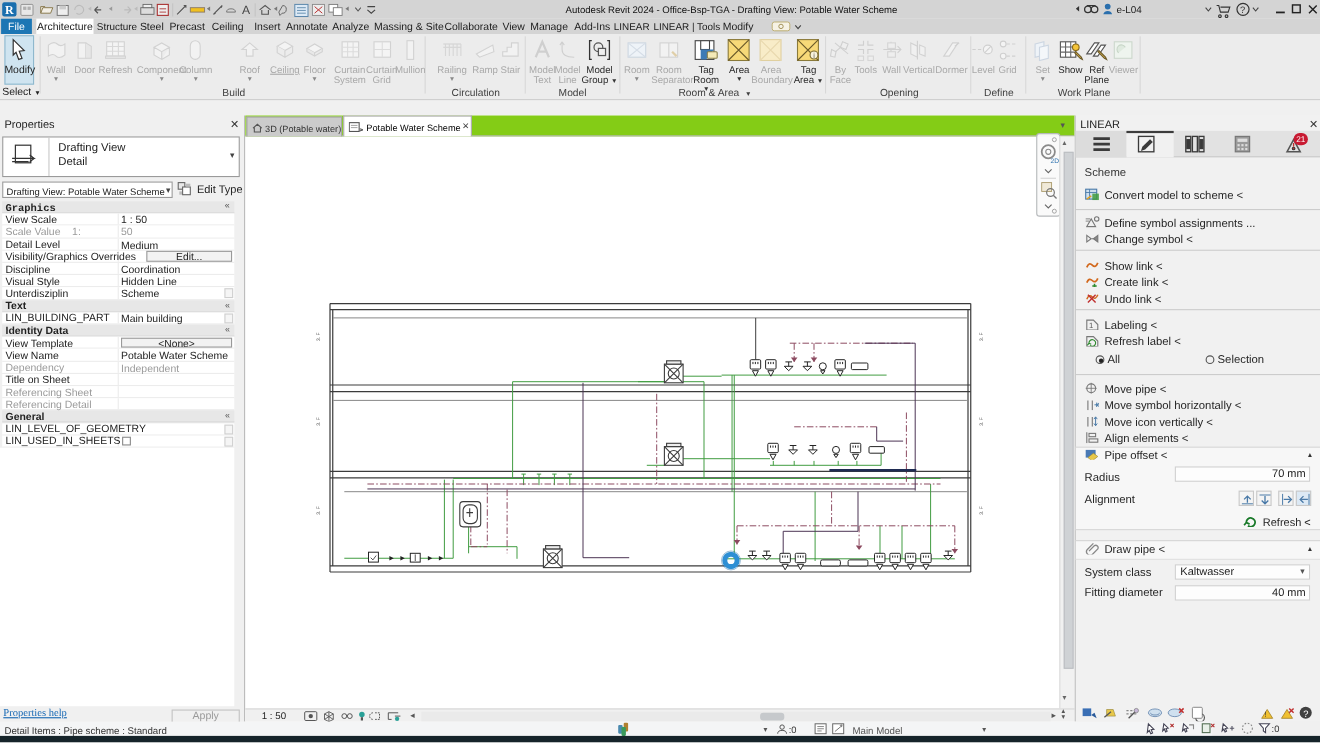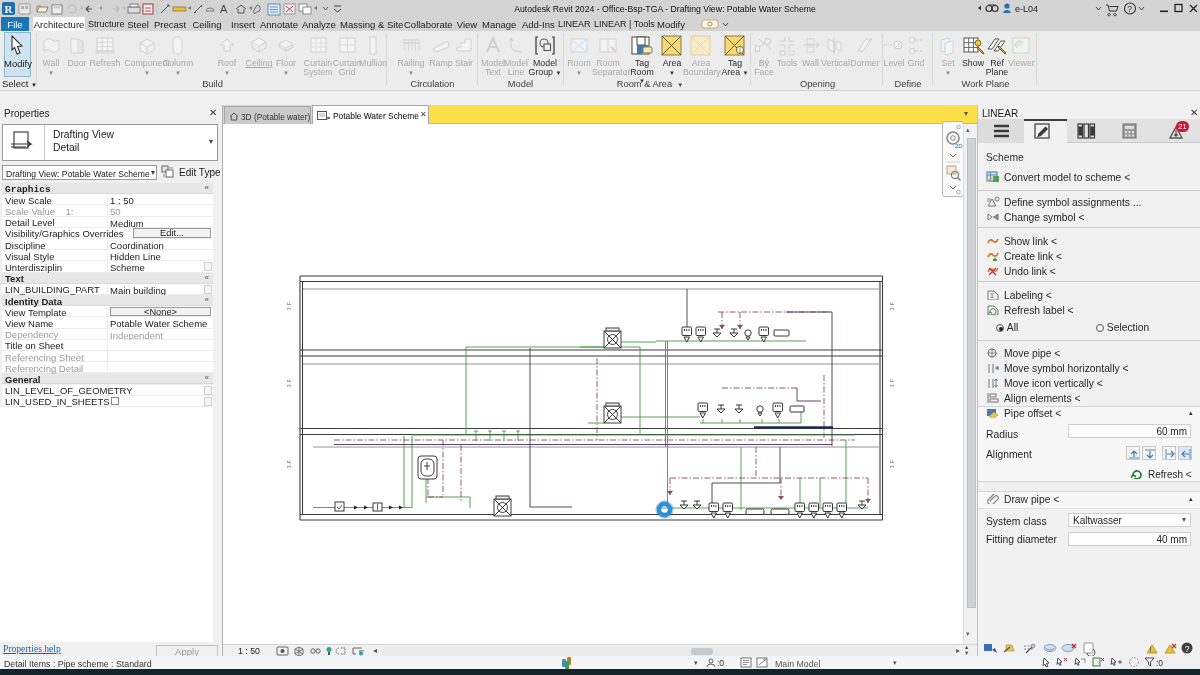--- a/index.html
+++ b/index.html
@@ -550,21 +550,21 @@
       <span class="sbtn"></span>
     </div>
 
   <div class="abs" style="left:0px;top:302px;width:213px;height:235px;background:#fff;"></div>
   <div class="abs" style="left:3px;top:538px;font-size:9.6px;color:#1668b4;text-decoration:underline;font-family:Liberation Serif, serif;">Properties help</div>
   <div class="abs" style="left:156px;top:540px;width:62px;height:13px;background:#f0f0f0;border:1px solid #c2c2c2;color:#9a9a9a;font-size:9.6px;text-align:center;line-height:12px;">Apply</div>
 </div>
 
 <div class="abs" id="canvas">
 
-<div class="abs" style="left:0;top:0;width:754px;height:19px;background:#fde047;border-bottom:1px solid #b8b8b8;">
+<div class="abs" style="left:0;top:0;width:754px;height:19px;background:#84cc16;border-bottom:1px solid #b8b8b8;">
   <div class="abs" style="left:1px;top:1px;width:87px;height:18px;background:#cbcbcb;border:1px solid #a8a8a8;border-bottom:none;">
     <svg class="abs" style="left:3px;top:3px;" width="12" height="12">
           <path d="M2 6.5 L6 3 L10 6.5 M3.2 6 V10 H8.8 V6" stroke="#555" fill="none" stroke-width="1"></path>
         </svg>
     <span class="abs" style="left:16px;top:4.5px;font-size:8.3px;color:#333;white-space:nowrap;">3D (Potable water)</span>
   </div>
   <div class="abs" style="left:89px;top:0px;width:117px;height:19px;background:#fff;border:1px solid #a8a8a8;border-bottom:none;">
     <svg class="abs" style="left:4px;top:4px;" width="13" height="11">
           <rect x="0.5" y="1.5" width="9" height="8" fill="#fff" stroke="#555"></rect>
           <path d="M2 4 h6 M2 6 h6" stroke="#888" stroke-width="0.7"></path>
@@ -872,21 +872,21 @@
         <path d="M2 1 v10" stroke="#777"></path>
         <rect x="4" y="2" width="6" height="3" fill="none" stroke="#777"></rect>
         <rect x="4" y="7" width="8" height="3" fill="none" stroke="#777"></rect>
       </svg>Align elements &lt;</div>
   <div class="abs" style="left:0;top:301px;width:223px;height:76px;background:#f7f7f7;border-top:1px solid #d5d5d5;border-bottom:1px solid #d5d5d5;"></div>
   <div class="lrow" style="top:302px;"><svg class="lic" width="14" height="12">
         <rect x="1" y="2" width="9" height="7" fill="#4a7ab5"></rect>
         <path d="M3 9 l5 -4 4 3 -5 4 Z" fill="#e8c84a" stroke="#9a8a3a" stroke-width="0.6"></path>
       </svg>Pipe offset &lt;<span style="position:absolute;left:203px;top:2px;font-size:7px;color:#333;">▴</span></div>
   <div class="lrow" style="top:324px;">Radius</div>
-  <div class="abs" style="left:90px;top:319px;width:123px;height:14px;background:#fdfdfd;border:1px solid #d0d0d0;font-size:10px;color:#222;text-align:right;padding:1px 3px 0 0;">60 mm</div>
+  <div class="abs" style="left:90px;top:319px;width:123px;height:14px;background:#fdfdfd;border:1px solid #d0d0d0;font-size:10px;color:#222;text-align:right;padding:1px 3px 0 0;">70 mm</div>
   <div class="lrow" style="top:344px;text-align:center;">Alignment</div>
   <div class="abs" style="left:148px;top:341px;width:14px;height:14px;background:#f4f4f4;border:1px solid #c8c8c8;">
       <svg width="13" height="13">
         <g stroke="#4a7aa8" fill="none" stroke-width="1.2">
           <path d="M7 10 V4 M4 7 l3 -3 3 3"></path>
           <path d="M2 11 h10" stroke-width="0.9"></path>
         </g>
       </svg>
     </div>
   <div class="abs" style="left:164px;top:341px;width:14px;height:14px;background:#f4f4f4;border:1px solid #c8c8c8;">

